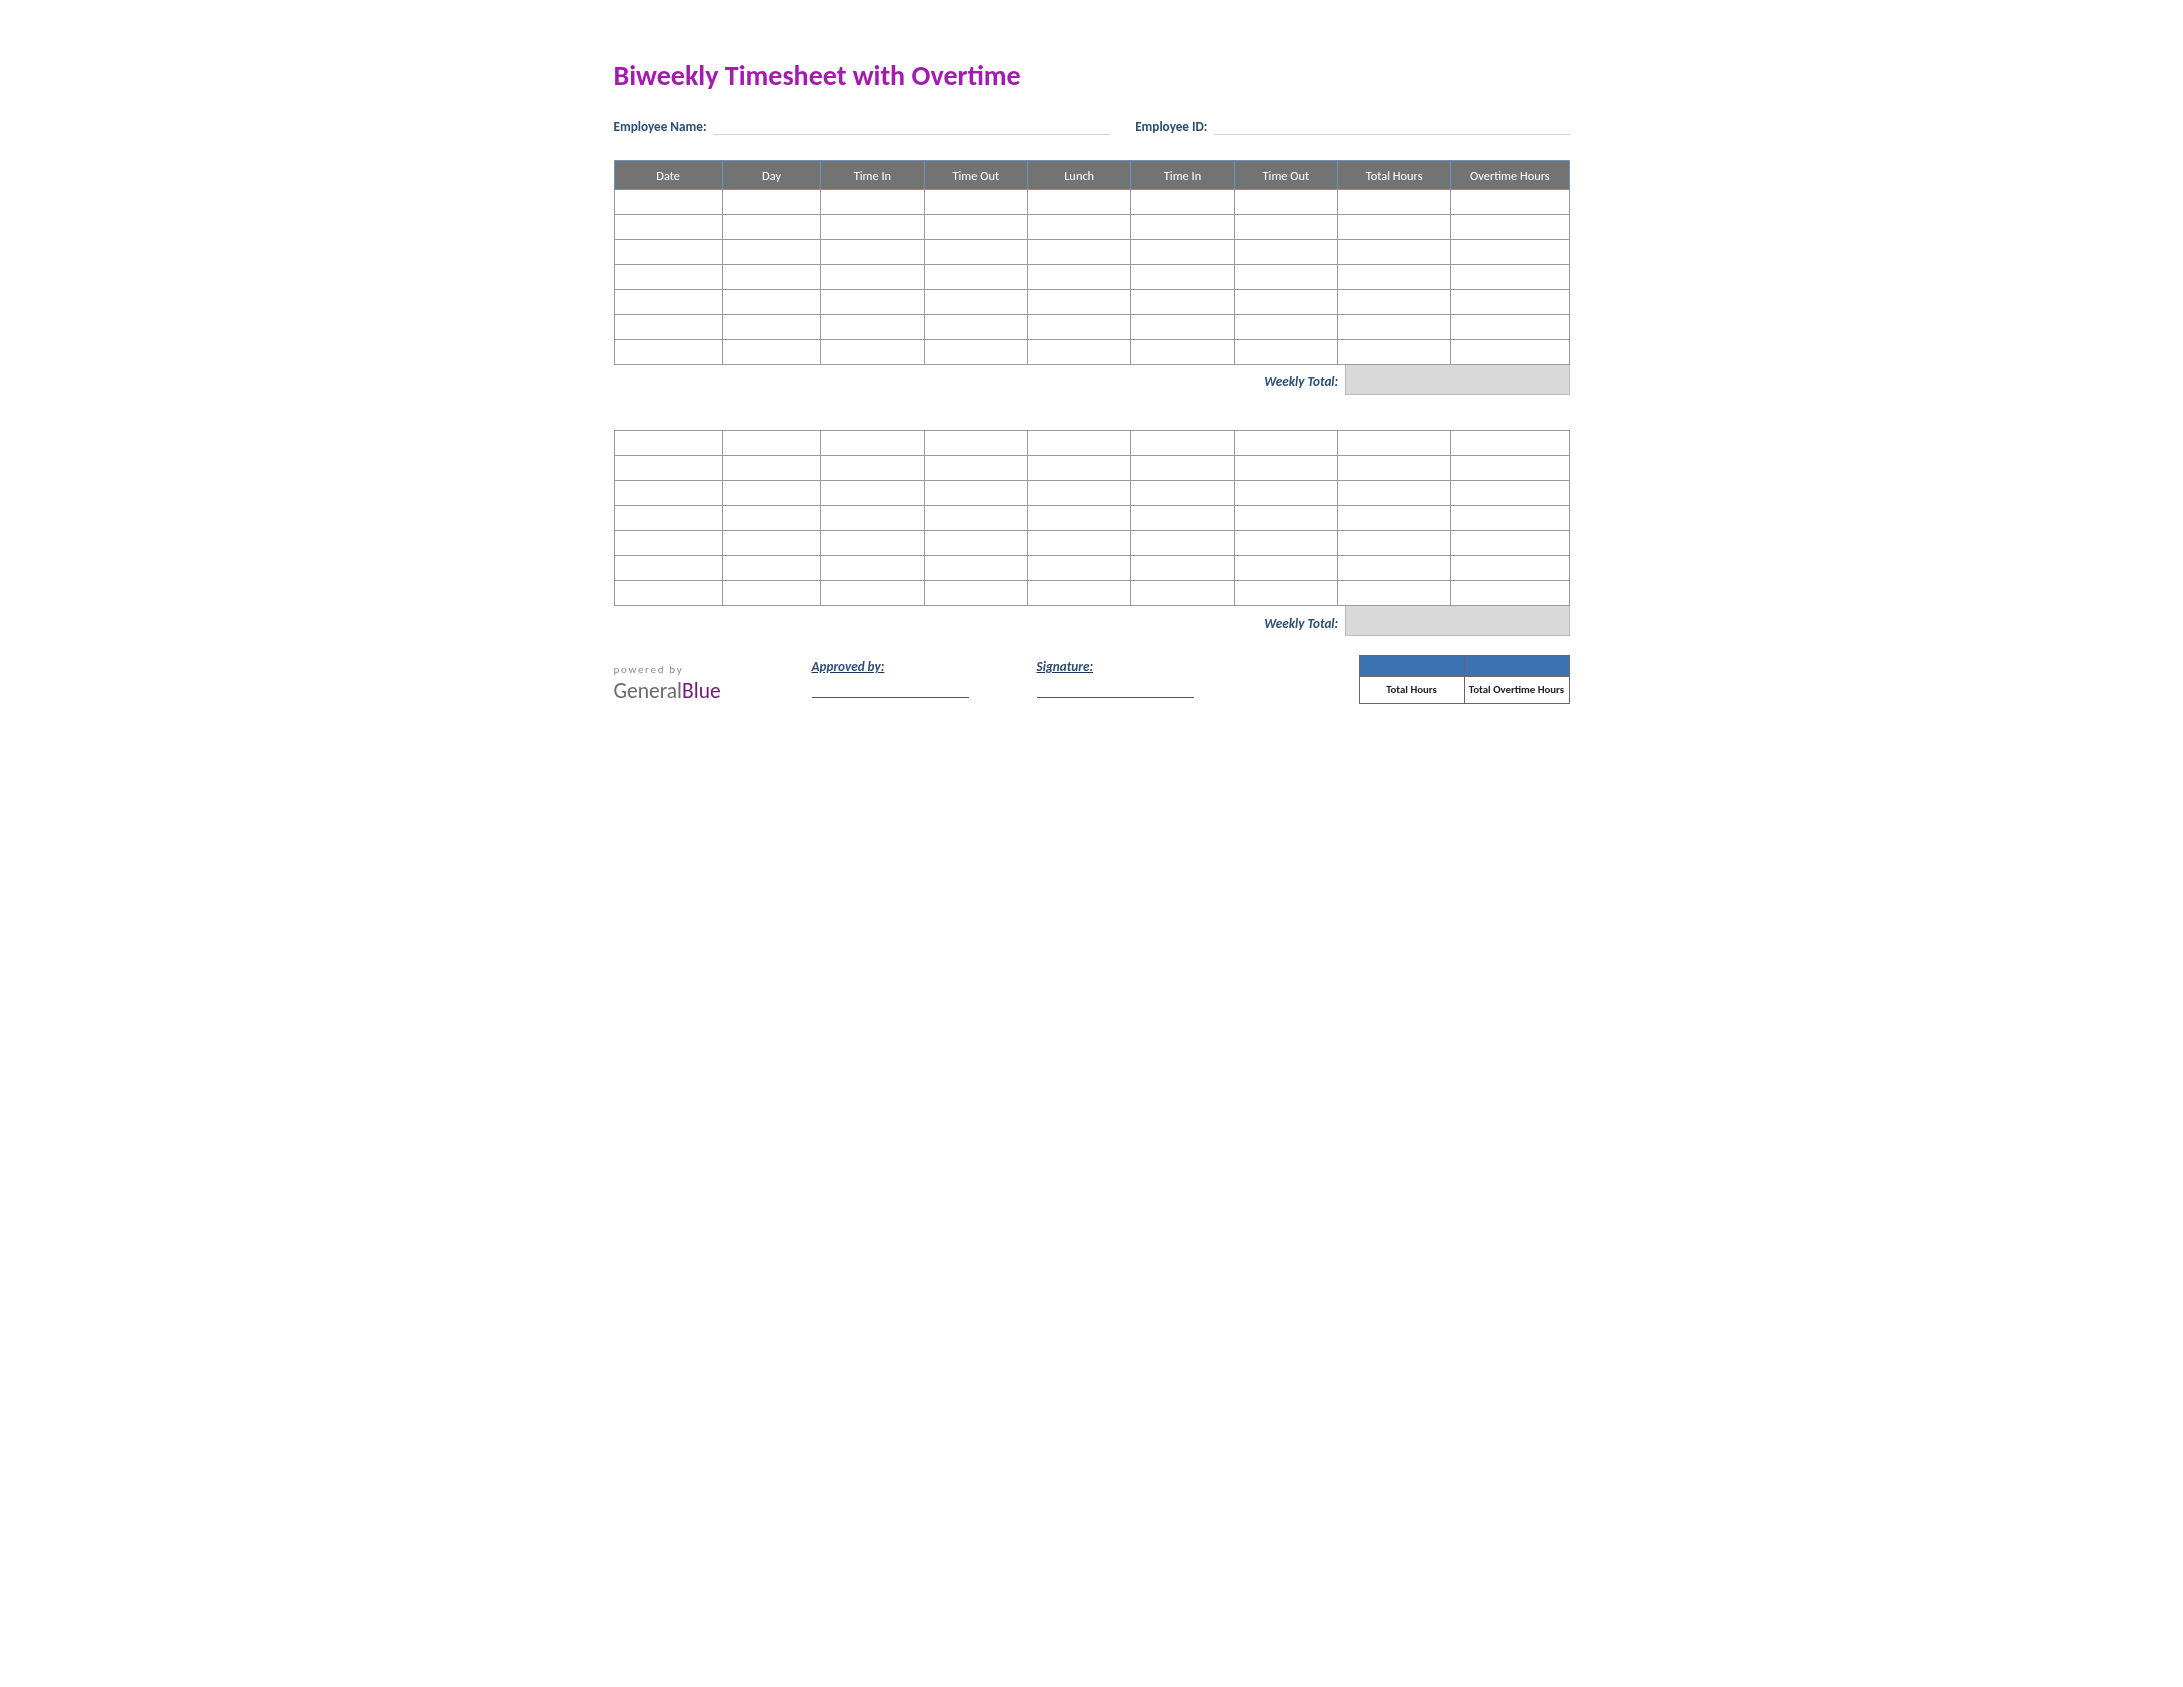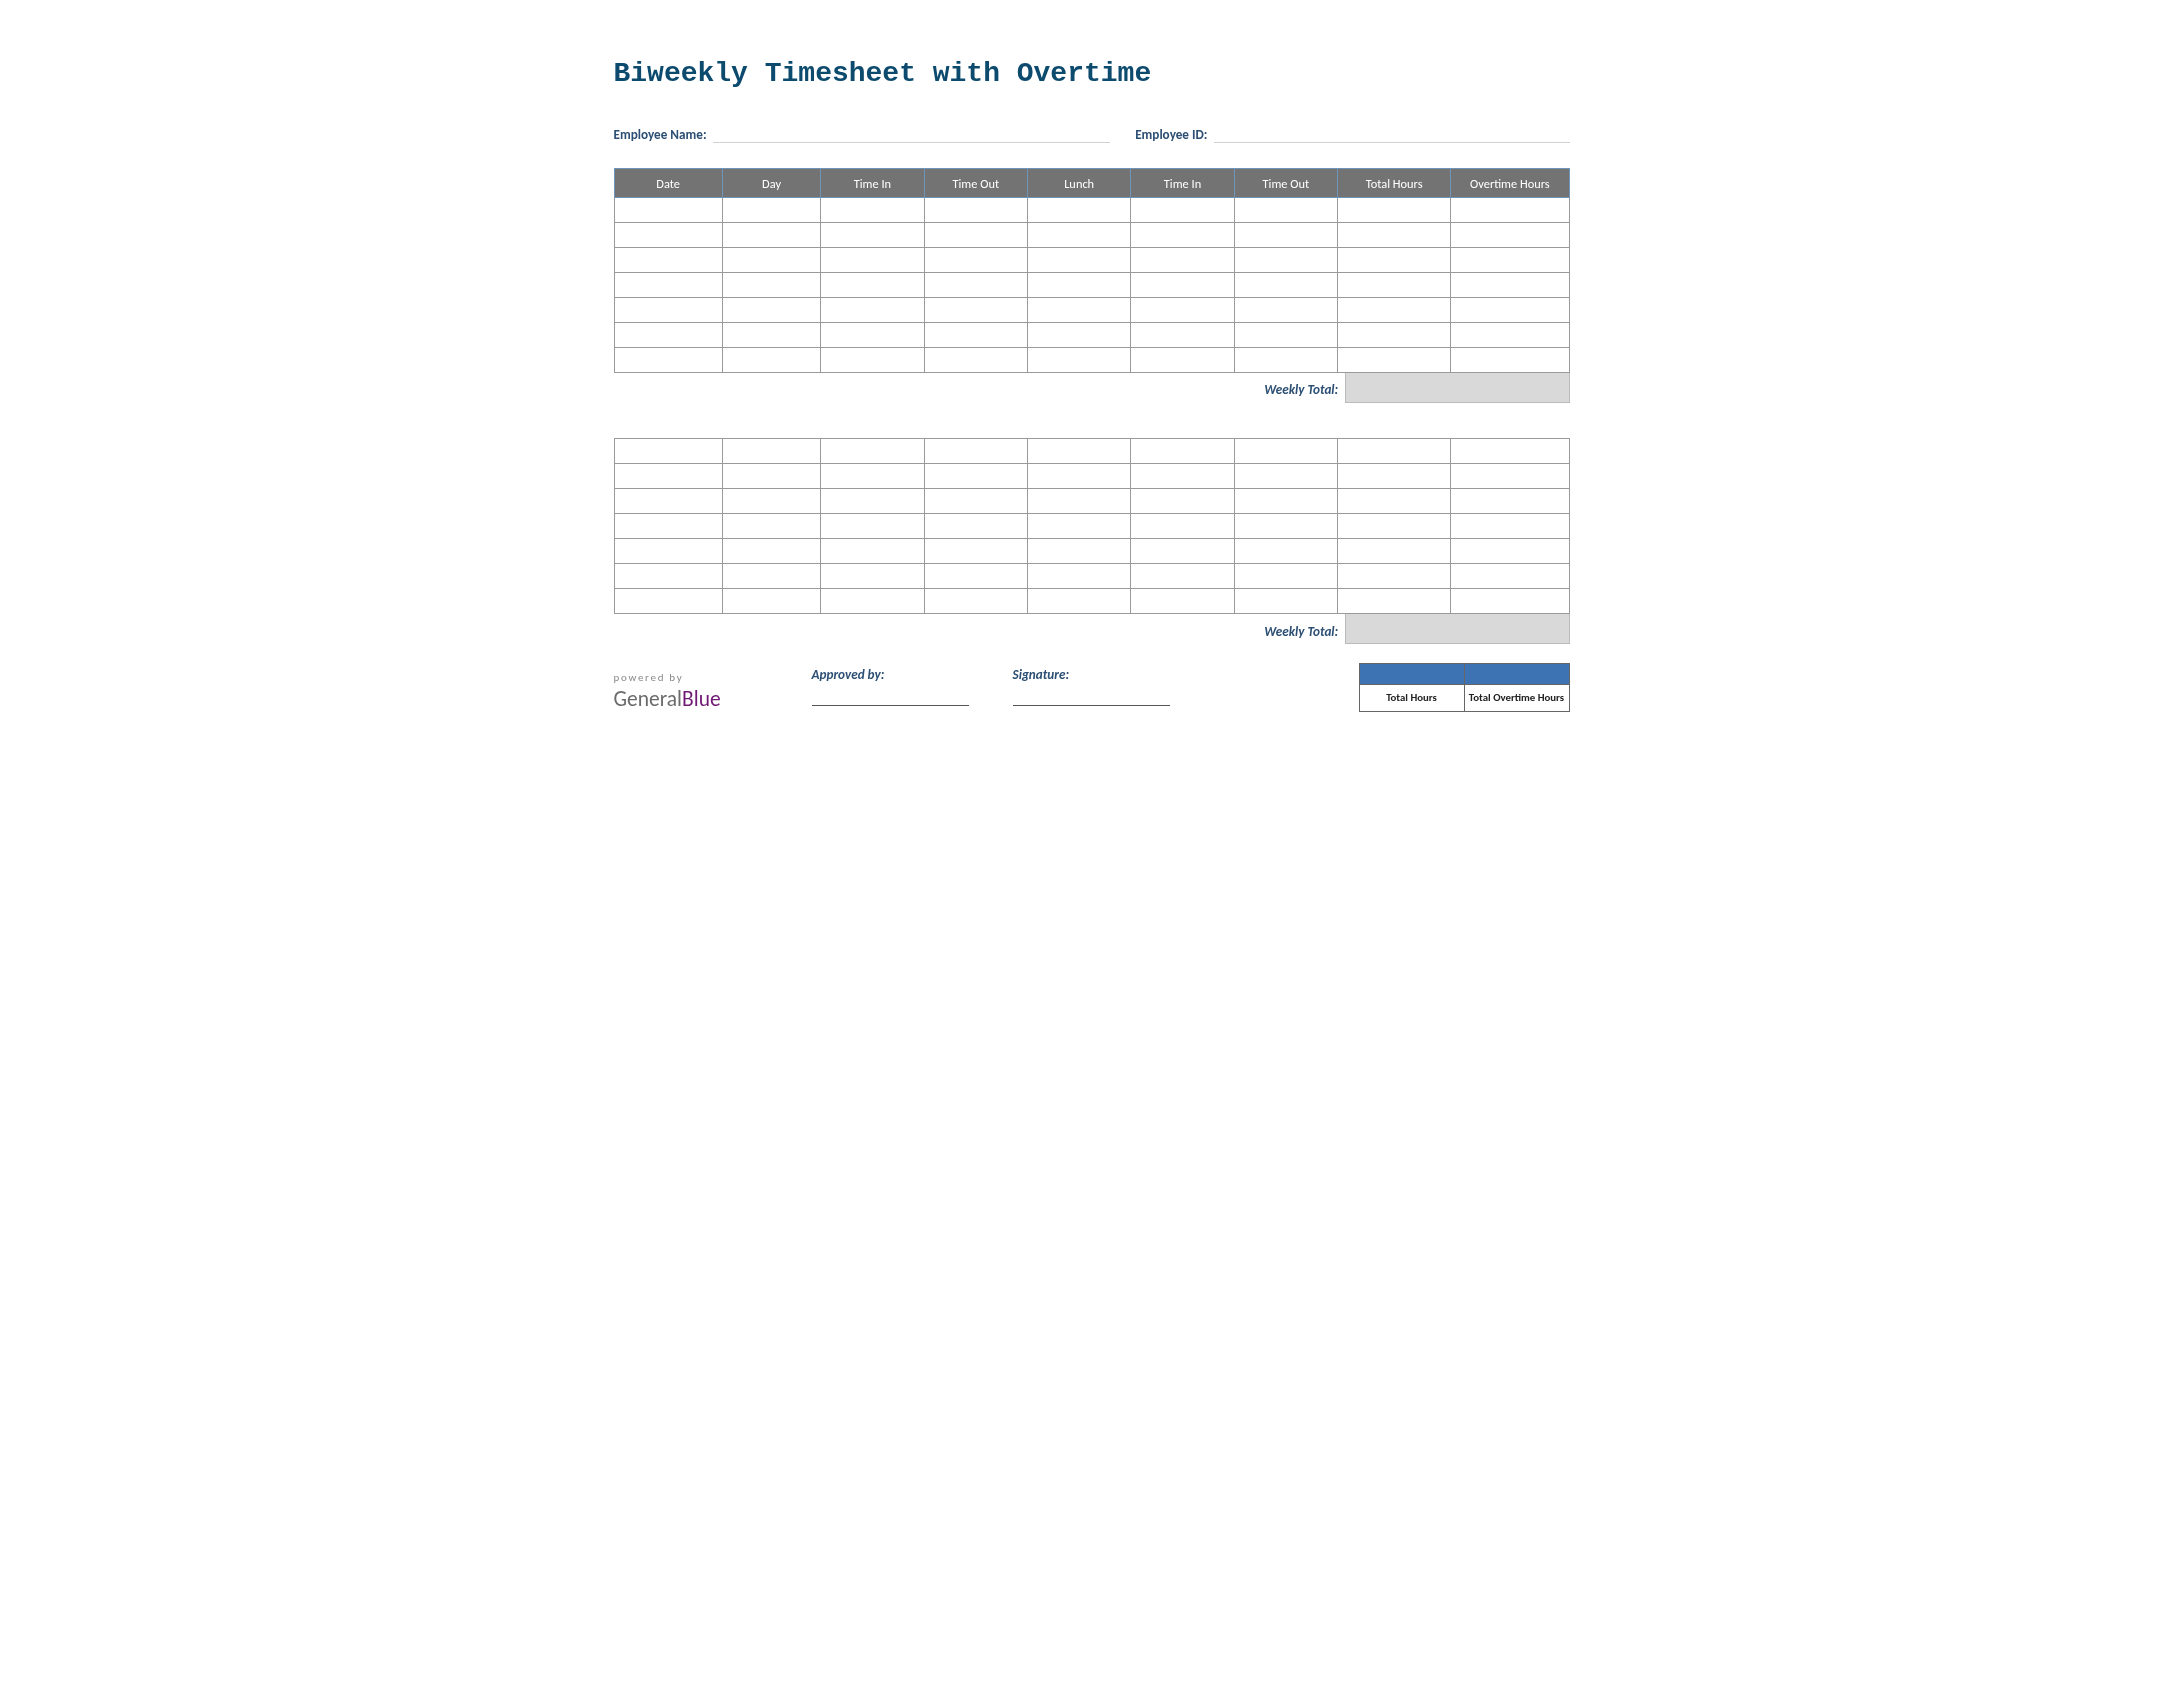--- a/index.html
+++ b/index.html
@@ -7,23 +7,22 @@
     font-family: "Segoe UI", Calibri, Arial, sans-serif;
     background: #fff;
     padding: 58px 68px 33px 68px;
     color: #1b365d;
     width: 1092px;
     margin: 0 auto;
   }
   .title {
     font-size: 28px;
     font-weight: 700;
-    color: #0c4a6e;
-    margin-bottom: 37px;
-    font-family: Liberation Mono, monospace;
+    color: #a21caf;
+    margin-bottom: 25px;
   }
   .info-block { margin-bottom: 25px; }
   .info-row {
     display: flex;
     align-items: flex-end;
     margin-bottom: 5px;
   }
   .info-label {
     font-size: 13.2px;
     font-weight: 700;
@@ -97,22 +96,23 @@
     gap: 33px;
   }
   .logo-block { width: 165px; padding-top: 8.3px; }
   .powered { font-size: 11px; color: #8a8a8a; letter-spacing: 1.7px; margin-bottom: 1.7px; }
   .logo-text { font-size: 21.5px; font-weight: 400; }
   .logo-general { color: #6b6b6b; }
   .logo-blue { color: #701a75; }
 
   .sig-block {
     display: flex;
-    gap: 36px;
+    gap: 60px;
     padding-top: 3.3px;
+    text-decoration: underline;
   }
   .sig-item { width: 165px; }
   .sig-label {
     font-style: italic;
     font-weight: 700;
     font-size: 13.2px;
     color: #2c4f73;
     margin-bottom: 21.5px;
   }
   .sig-line {

